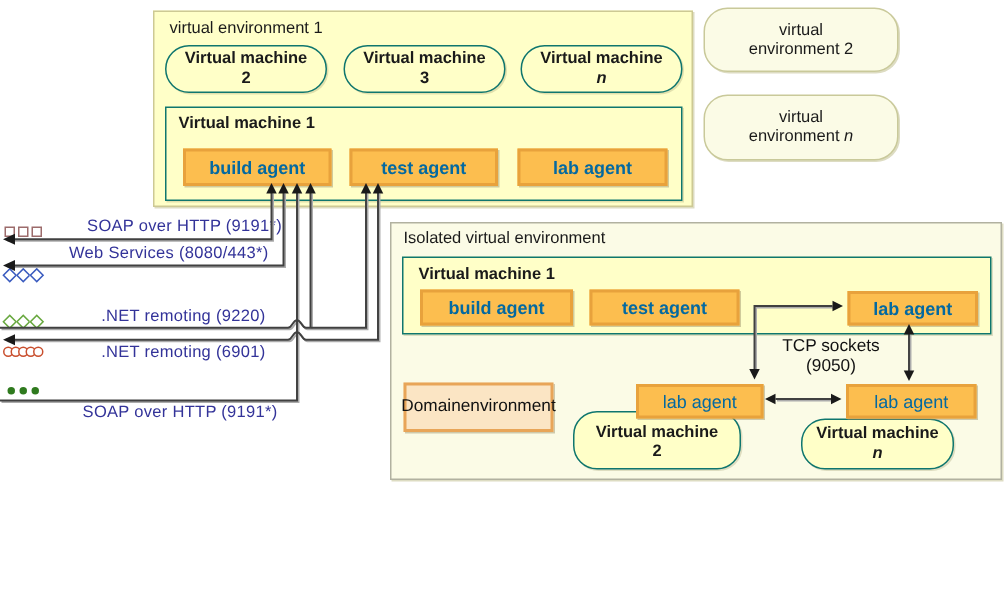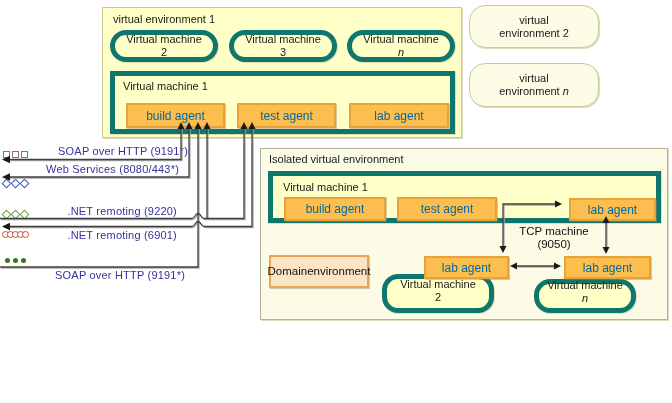--- a/index.html
+++ b/index.html
@@ -3,21 +3,21 @@
 <meta charset="utf-8">
 <style>
   html,body{margin:0;padding:0;background:#fff;}
   .canvas{position:relative;width:672px;height:403px;background:#fff;overflow:hidden;
           font-family:"Liberation Sans","DejaVu Sans",sans-serif;color:#1a1a1a;padding-left:14px;}
   .abs{position:absolute;box-sizing:border-box;}
   
   .env1{background:#FFFFC8;border:1px solid #CDC994;box-shadow:1px 1px 0 #DDDCC2;}
   .pale{background:#FBFBE6;border:1px solid #C9C99A;box-shadow:1px 1px 0 #DDDCC2;}
   .iso{background:#FBFBE6;border:1px solid #B1B1A0;box-shadow:1px 1px 0 #DDDCC2;}
-  .vmbox{background:#FFFFC8;border:5px solid #0f766e;box-shadow:1px 1px 0 rgba(170,165,120,.35);}
+  .vmbox{background:#FFFFC8;border:1px solid #0f766e;box-shadow:1px 1px 0 rgba(170,165,120,.35);font-weight:bold;}
   .agent{background:#FCBE4F;border:2px solid #E8A23C;box-shadow:1px 1px 0 rgba(150,140,100,.45);
          display:flex;align-items:center;justify-content:center;font-size:12px;color:#0369a1;}
   .dc{background:#FBE5C4;border:2px solid #E8A558;box-shadow:1px 1px 0 rgba(150,140,100,.45);
       display:flex;flex-direction:row;align-items:center;justify-content:center;
       font-size:11.5px;line-height:13px;color:#111;}
   .boxlabel{font-size:11px;color:#1a1a1a;white-space:nowrap;}
   .center2{display:flex;flex-direction:column;align-items:center;justify-content:center;
            font-size:11px;line-height:13px;text-align:center;color:#1a1a1a;border-radius:16px;}
   .it{font-style:italic;}
   
@@ -95,21 +95,21 @@
     </div>
     <div class="abs vmbox center2" style="left:273px;top:130px;width:102px;height:34px;justify-content:flex-end;padding-bottom:3px">
       <span>Virtual machine</span>
       <span class="it">n</span>
     </div>
 
     <div class="abs agent" style="left:163px;top:107px;width:85px;height:23px">lab agent</div>
     <div class="abs agent" style="left:303px;top:107px;width:87px;height:23px">lab agent</div>
 
     <div class="abs tcp" style="left:243px;top:76px;width:100px">
-      <div>TCP machine</div>
+      <div>TCP sockets</div>
       <div>(9050)</div>
     </div>
   </div>
 
   <div class="abs proto" style="left:0;top:145px;width:188px">SOAP over HTTP (9191*)</div>
   <div class="abs proto" style="left:0;top:163px;width:179px">Web Services (8080/443*)</div>
   <div class="abs proto" style="left:0;top:205px;width:177px">.NET remoting (9220)</div>
   <div class="abs proto" style="left:0;top:229px;width:177px">.NET remoting (6901)</div>
   <div class="abs proto" style="left:0;top:269px;width:185px">SOAP over HTTP (9191*)</div>
 

